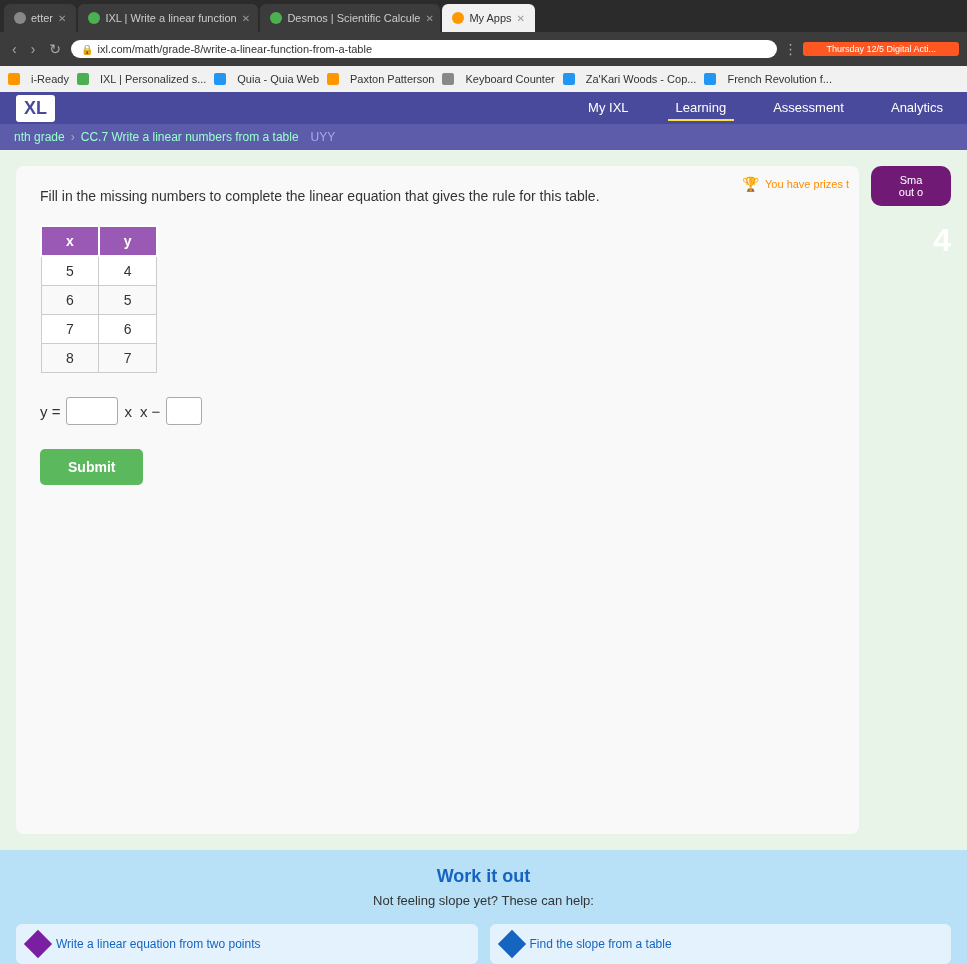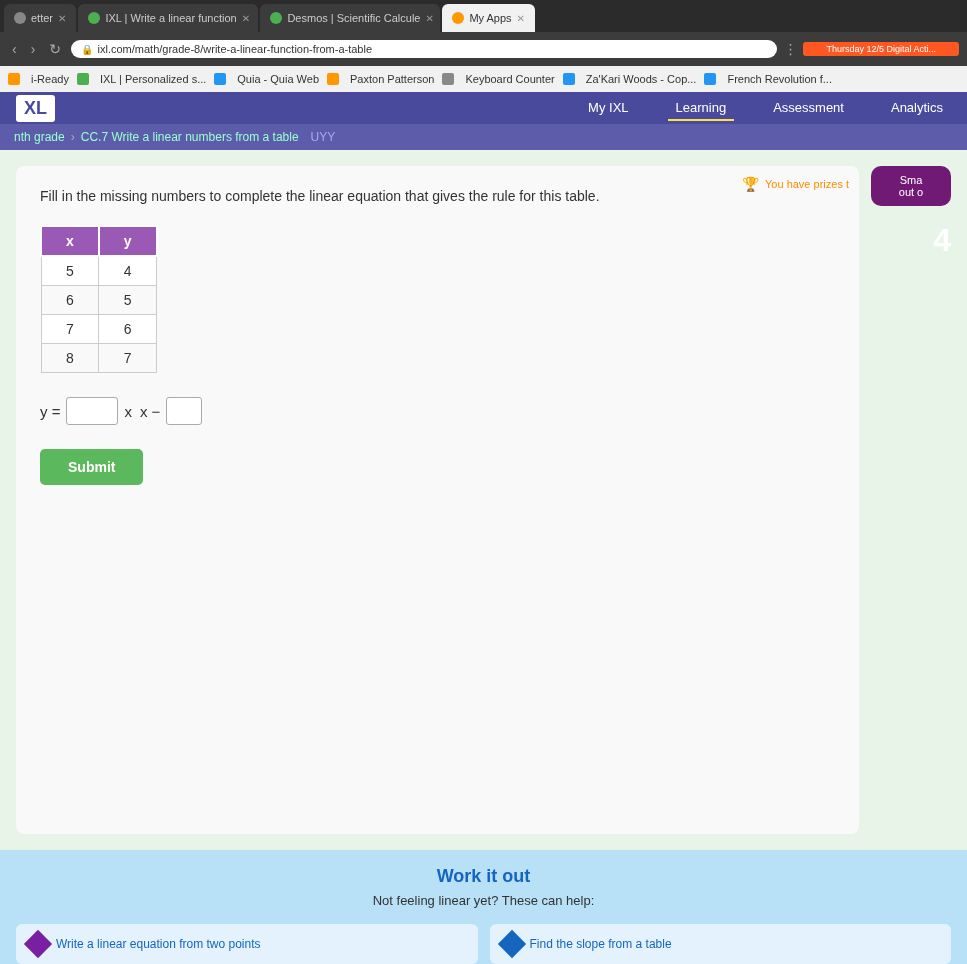--- a/index.html
+++ b/index.html
@@ -487,21 +487,21 @@
       <div class="side-card">
         <div>Sma</div>
         <div>out o</div>
       </div>
       <div class="side-number">4</div>
     </div>
   </div>
 
   <div class="work-it-out">
     <div class="work-title">Work it out</div>
-    <div class="work-subtitle">Not feeling linear yet? These can help:</div>
+    <div class="work-subtitle">Not feeling slope yet? These can help:</div>
     <div class="help-grid">
       <div class="help-item">
         <div class="help-diamond"></div>
         <span>Write a linear equation from two points</span>
       </div>
       <div class="help-item">
         <div class="help-diamond blue"></div>
         <span>Find the slope from a table</span>
       </div>
 

